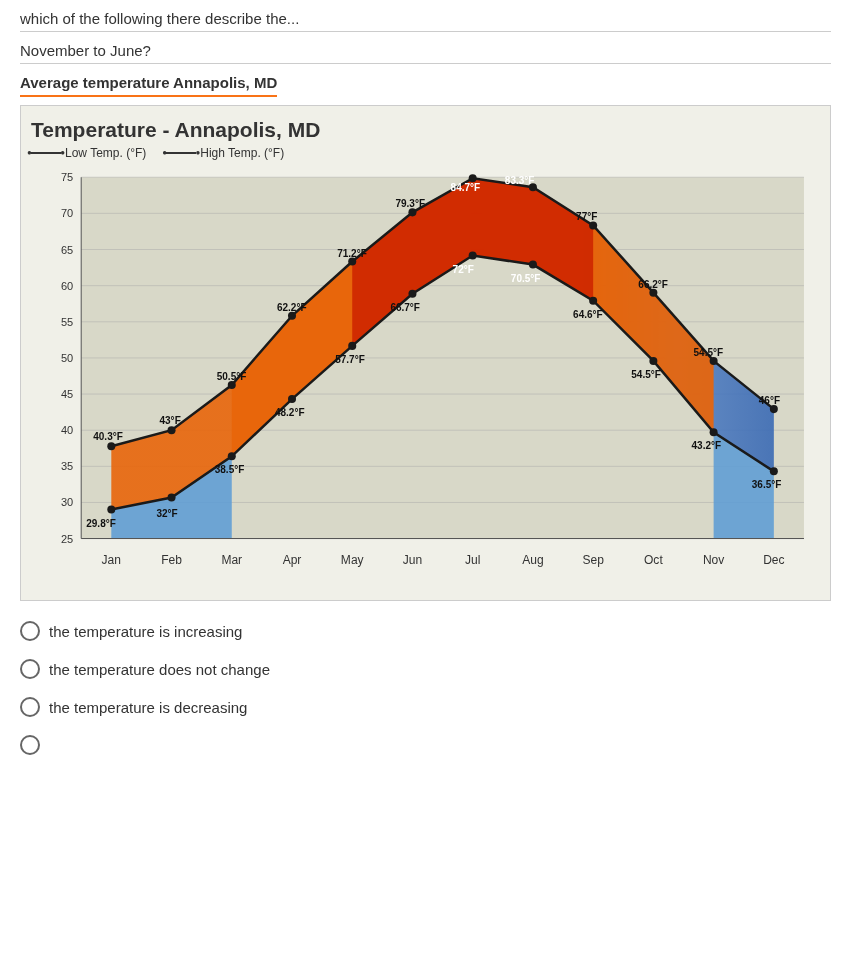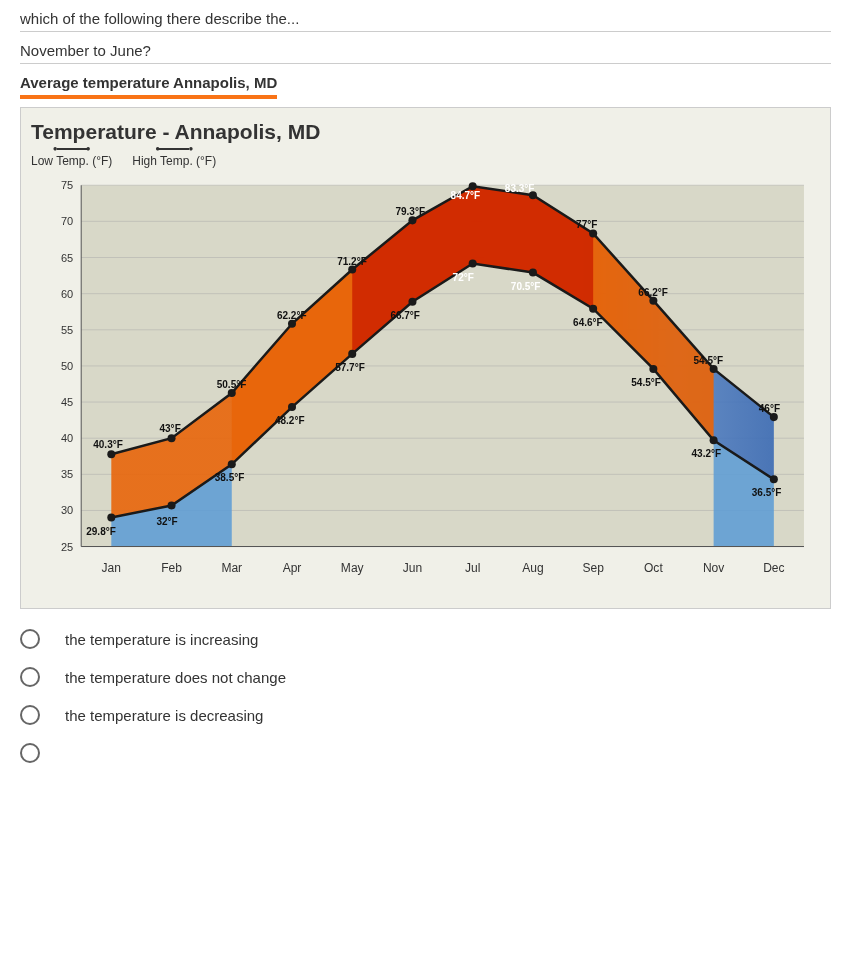--- a/index.html
+++ b/index.html
@@ -17,21 +17,21 @@
       margin-bottom: 10px;
       border-bottom: 1px solid #ccc;
       padding-bottom: 4px;
     }
 
     .section-title {
       font-size: 15px;
       font-weight: bold;
       color: #333;
       margin-bottom: 8px;
-      border-bottom: 4px solid #f97316;
+      border-bottom: 2px solid #f97316;
       padding-bottom: 4px;
       display: inline-block;
     }
 
     .chart-container {
       background: #f0f0e8;
       border: 1px solid #ccc;
       padding: 12px 16px 12px 10px;
       margin-bottom: 20px;
       position: relative;
@@ -50,21 +50,20 @@
       gap: 20px;
       margin-bottom: 8px;
       font-size: 12px;
       color: #333;
     }
 
     .legend-item {
       display: flex;
       align-items: center;
       gap: 4px;
-      flex-direction: column;
     }
 
     .legend-line {
       width: 30px;
       height: 2px;
       background: #333;
       position: relative;
     }
 
     .legend-line::before, .legend-line::after {
@@ -87,21 +86,21 @@
       height: 100%;
     }
 
     .options-section {
       margin-top: 10px;
     }
 
     .option-item {
       display: flex;
       align-items: center;
-      gap: 25px;
+      gap: 9px;
       margin-bottom: 18px;
       font-size: 15px;
       color: #333;
       cursor: pointer;
     }
 
     .option-radio {
       width: 20px;
       height: 20px;
       border-radius: 50%;

